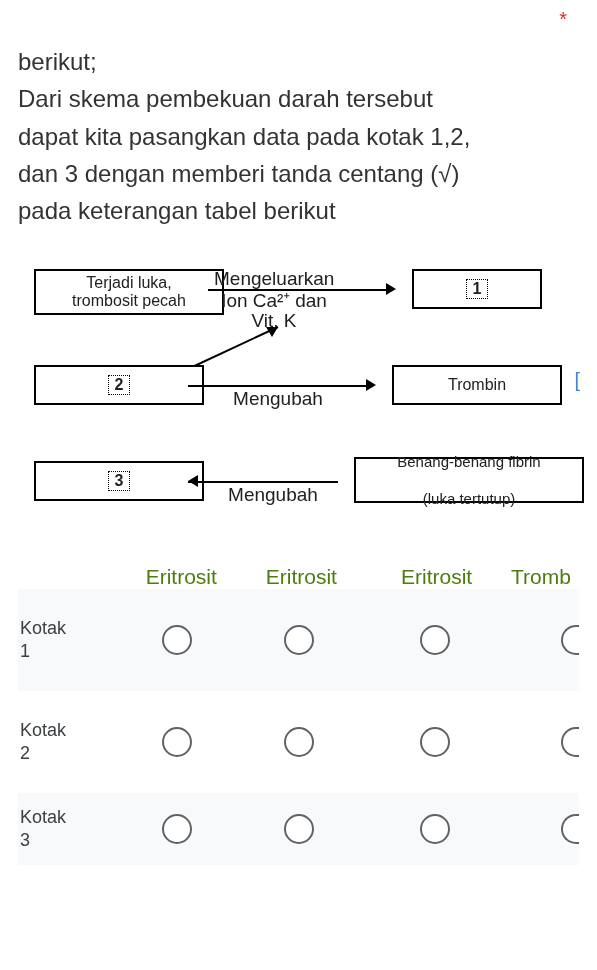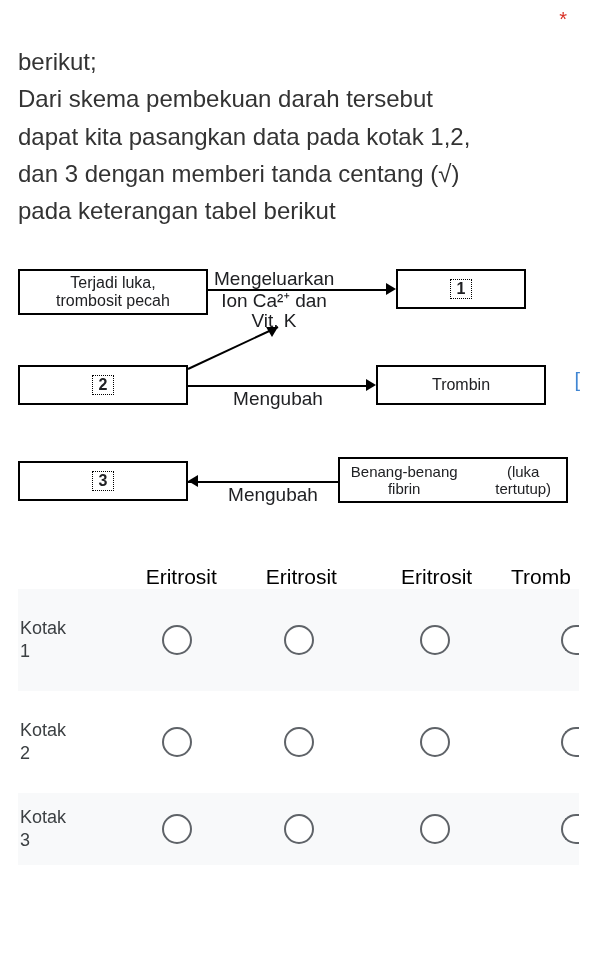--- a/index.html
+++ b/index.html
@@ -37,20 +37,21 @@
     position: absolute;
     border: 2px solid #000;
     background: #fff;
     font-size: 16px;
     line-height: 1.15;
     display: flex;
     align-items: center;
     justify-content: center;
     text-align: center;
     padding: 2px 4px;
+    margin-left: 16px;
   }
   .numbox {
     border: 1px dotted #000;
     padding: 0 6px;
     font-weight: bold;
     font-size: 16px;
     background: #fff;
   }
   .lbl {
     position: absolute;
@@ -81,21 +82,21 @@
   
   .gridwrap {
     margin-top: 26px;
     font-size: 20px;
     color: #3c4043;
   }
   .grid-header {
     display: flex;
     padding-left: 112px;
     font-size: 21px;
-    color: #000000;
+    color: #4d7c0f;
     white-space: nowrap;
     overflow: hidden;
   }
   .colh { text-align: center; }
   .colh.c1 { width: 108px; }
   .colh.c2 { width: 145px; }
   .colh.c3 { width: 140px; }
   .colh.c4 { width: 80px; }
   .row {
     display: flex;
@@ -194,21 +195,21 @@
     </div>
 
     <div class="arrow h" style="left:170px; top:212px; width:150px;"></div>
     <div class="arrowhead left" style="left:170px; top:206px;"></div>
     <div class="lbl" style="left:195px; top:216px; width:120px;">Mengubah</div>
 
     <svg style="position:absolute; left:240px; top:140px; width:80px; height:70px;">
       <line x1="30" y1="70" x2="30" y2="10" stroke="#000" stroke-width="0"></line>
     </svg>
 
-    <div class="cell" style="left:320px; top:188px; width:230px; height:46px; flex-direction:row; font-size:15px;gap:20px;">
+    <div class="cell" style="left:320px; top:188px; width:230px; height:46px; flex-direction:column; font-size:15px;gap:20px;">
       <span>Benang-benang fibrin</span>
       <span>(luka tertutup)</span>
     </div>
 
   </div>
 
   <div class="gridwrap">
     <div class="grid-header">
       <div class="colh c1">Eritrosit</div>
       <div class="colh c2">Eritrosit</div>

